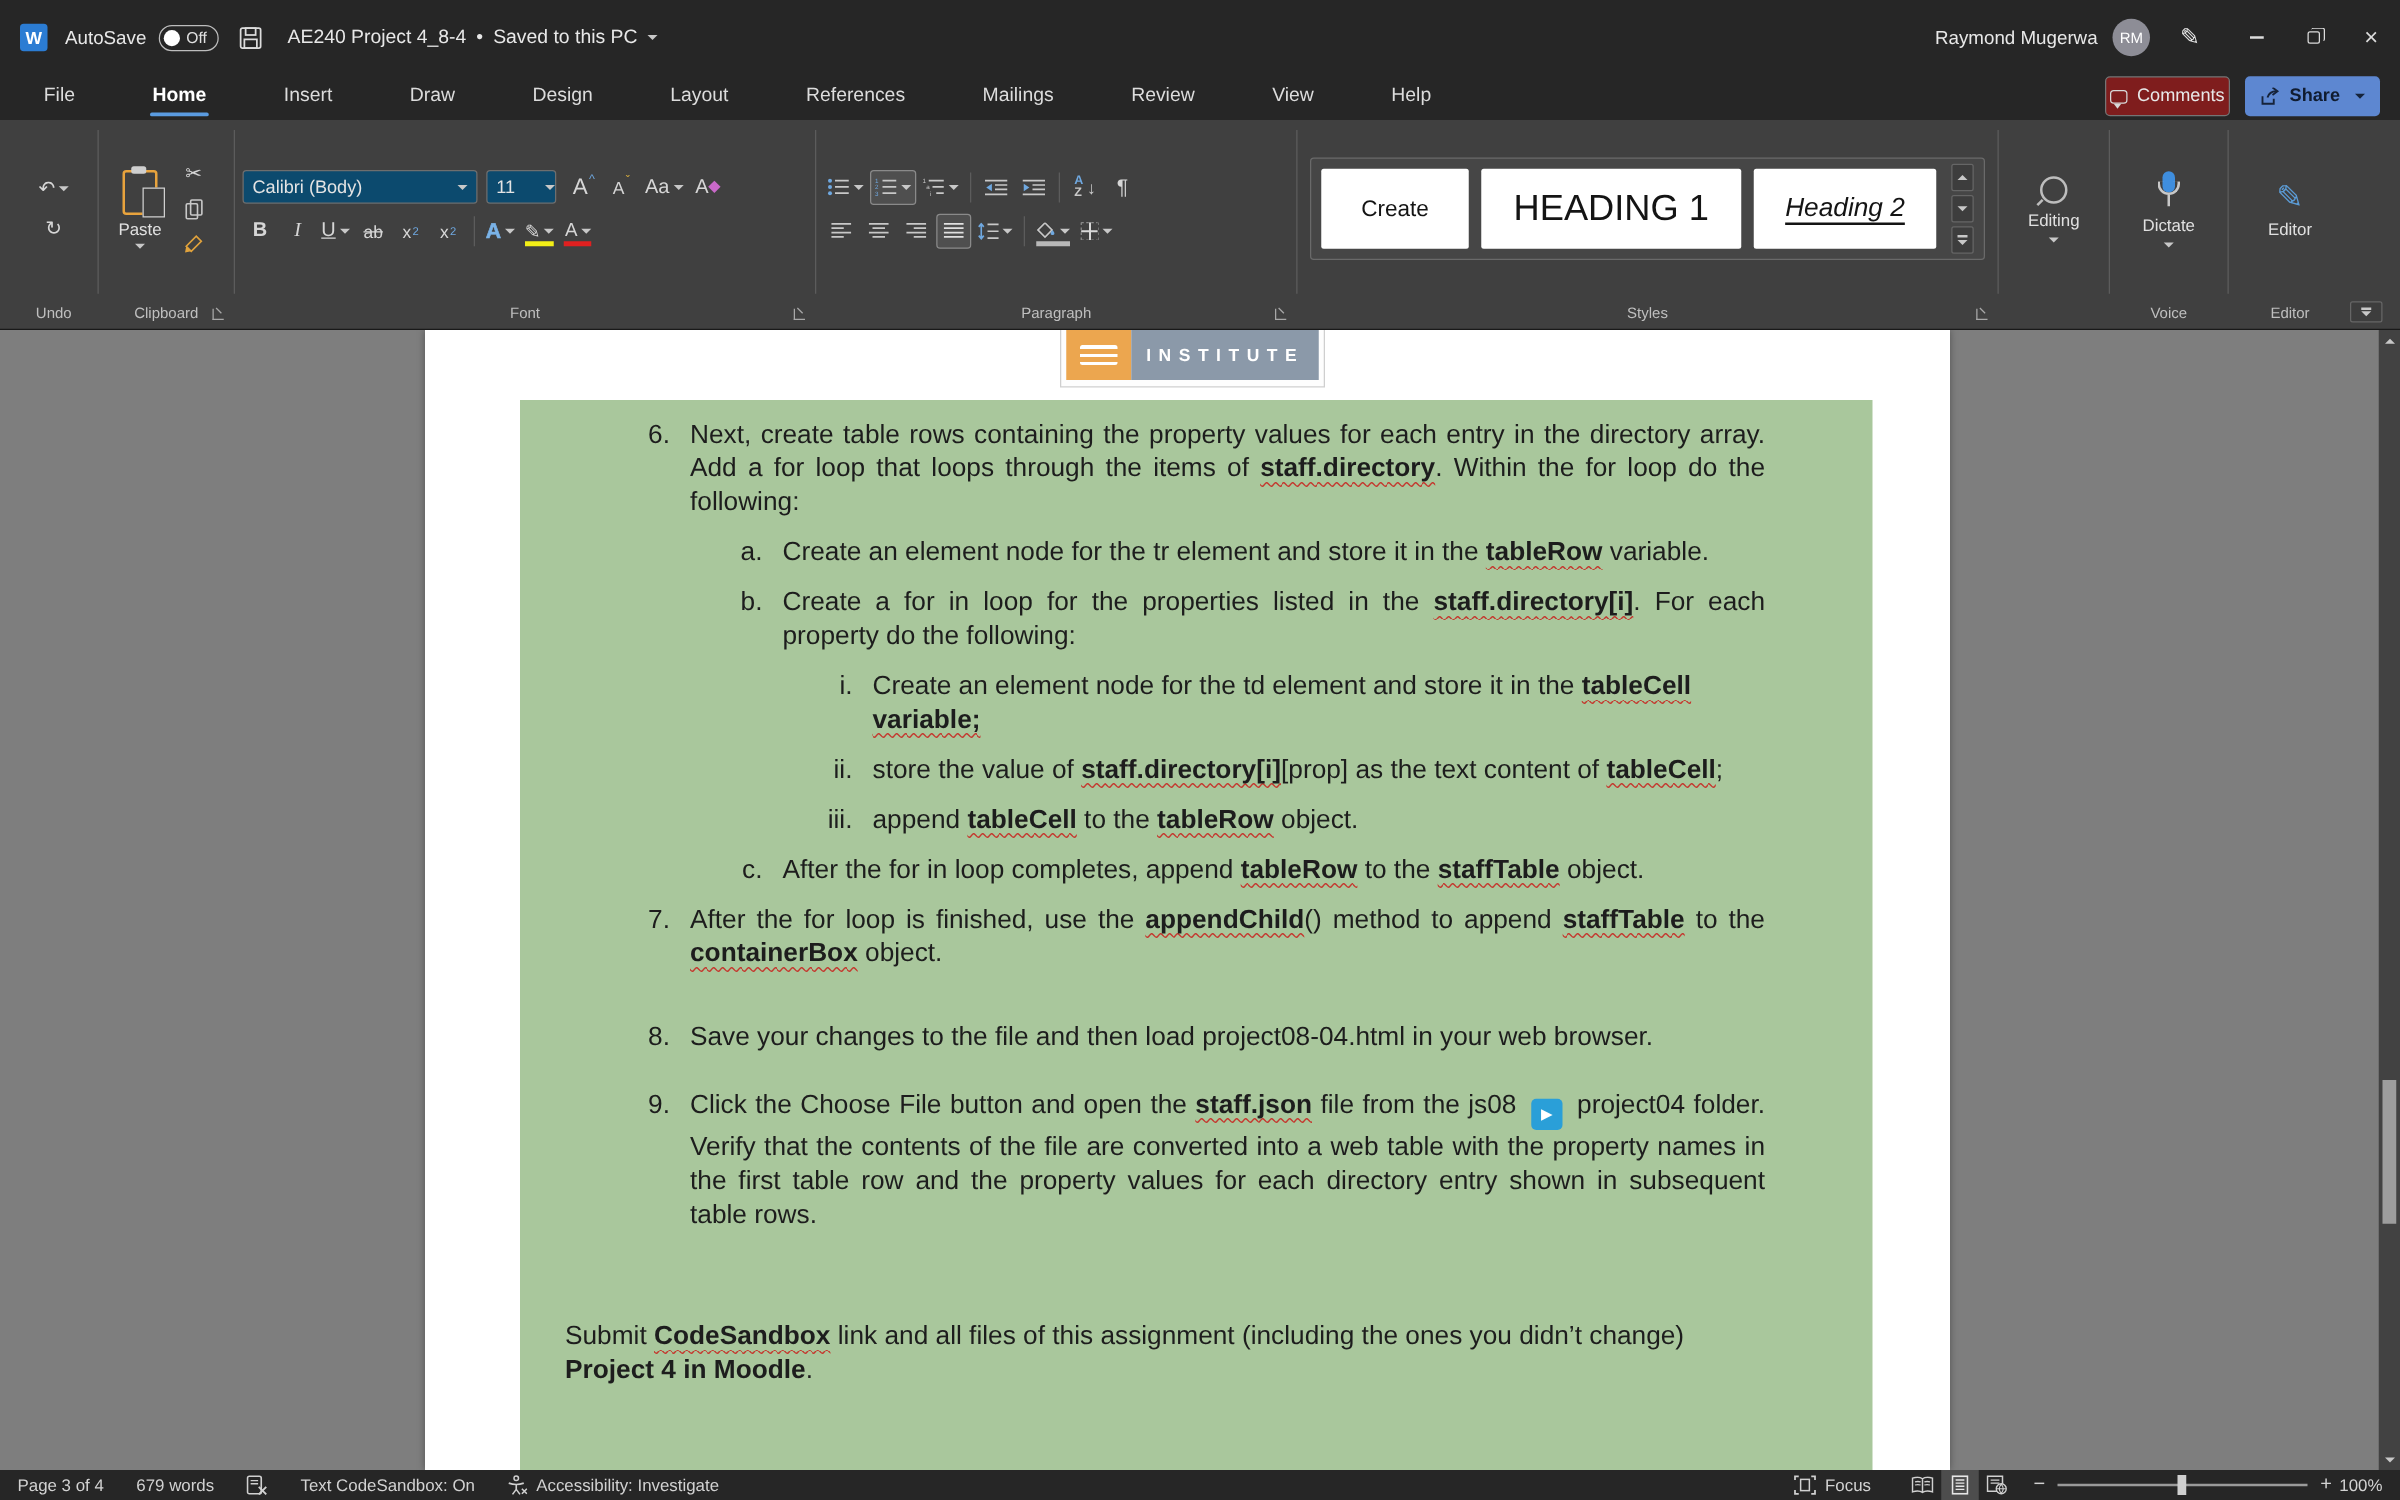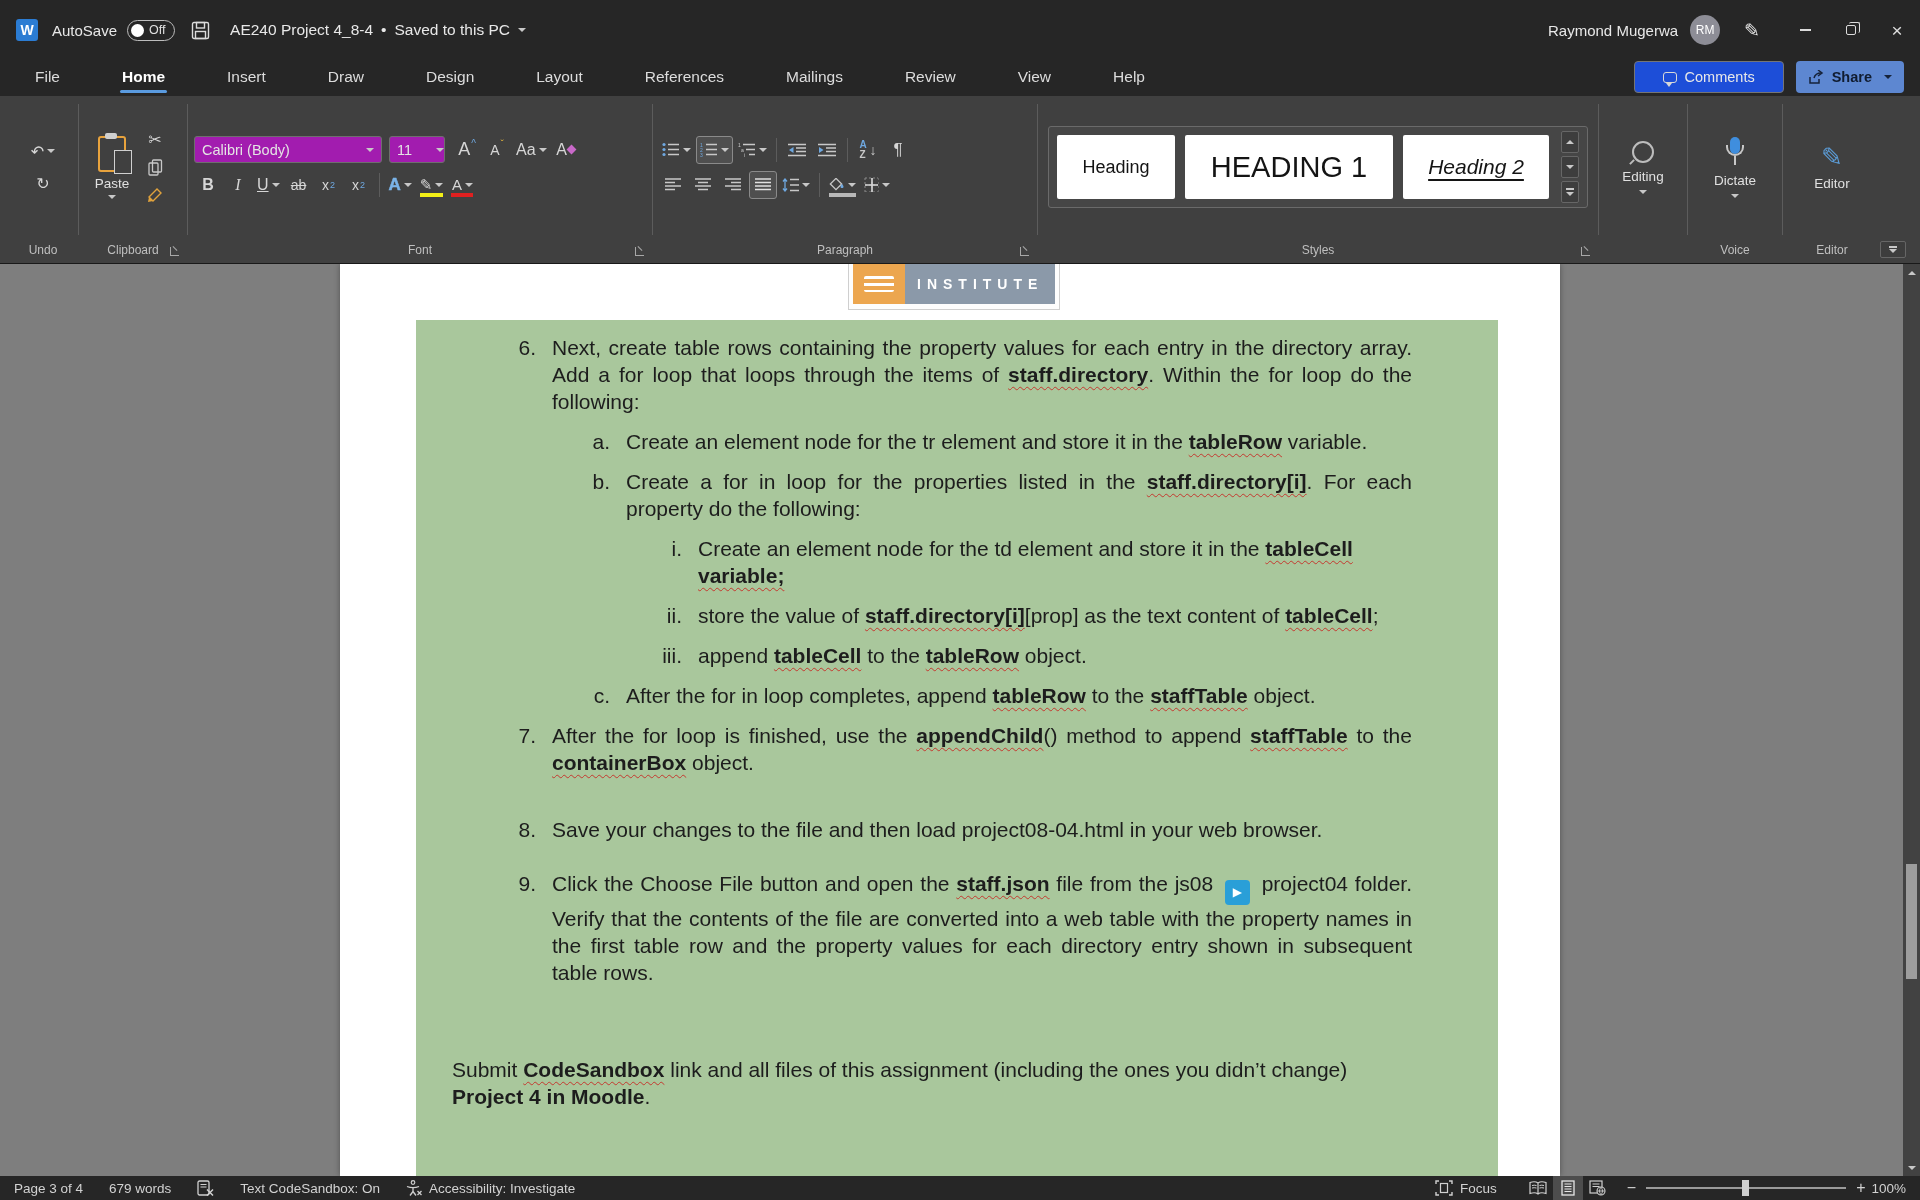--- a/index.html
+++ b/index.html
@@ -46,22 +46,22 @@
   .close-glyph { font-size:19px; line-height:1; }
 
   
   .tabrow { position:relative; height:36px; background:#262626; display:flex;
     align-items:flex-end; padding-left:20px;gap:32px; }
   .tab { font-size:15.5px; color:#dcdcdc; padding:7px 15px 10px; position:relative; }
   .tab.active { color:#fff; font-weight:bold; }
   .tab.active::after { content:""; position:absolute; left:13px; right:13px; bottom:3px;
     height:3px; background:#5a9be0; border-radius:2px; }
   .tabrow-right { position:absolute; right:16px; bottom:3px; display:flex; gap:12px; }
-  .comments-btn { height:32px; background:#1d4ed8; border:1px solid #757575; border-radius:4px;
-    color:#e8e8e8; font-size:14.5px; display:flex; align-items:center; gap:8px; padding:0 28px; }
+  .comments-btn { height:32px; background:#7f1d1d; border:1px solid #757575; border-radius:4px;
+    color:#e8e8e8; font-size:14.5px; display:flex; align-items:center; gap:8px; padding:0 3px; }
   .i-bubble { width:14px; height:11px; border:1.5px solid #d8d8d8; border-radius:3px;
     position:relative; }
   .i-bubble::after { content:""; position:absolute; left:2px; bottom:-5px;
     border-left:3px solid transparent; border-right:3px solid transparent;
     border-top:4px solid #d8d8d8; }
   .share-btn { height:32px; background:#5d87d1; border-radius:4px; color:#101c30;
     font-size:14.5px; font-weight:bold; display:flex; align-items:center; gap:8px;
     padding:0 12px; }
   .share-btn .chev { border-top-color:#16233a; margin-left:4px; }
 
@@ -85,21 +85,21 @@
   .vsep { width:1px; height:24px; background:#5c5c5c; margin:0 4px; }
   .stack { display:flex; flex-direction:column; align-items:center; gap:4px; }
   .paste-big { width:54px; height:128px; border-radius:4px; display:flex; flex-direction:column;
     align-items:center; justify-content:center; gap:4px; color:#e0e0e0; font-size:13.5px; }
   .i-clipboard { width:28px; height:36px; border:2px solid #e8a33d; border-radius:3px;
     position:relative; background:transparent; }
   .i-clipboard::before { content:""; position:absolute; left:5px; top:-5px; width:12px;
     height:6px; background:#cfcfcf; border-radius:2px; }
   .i-clipboard::after { content:""; position:absolute; right:-8px; bottom:-4px; width:16px;
     height:22px; background:#404040; border:1.5px solid #d0d0d0; }
-  .combo { height:27px; background:#a21caf; border:1px solid #6e6e6e; border-radius:3px;
+  .combo { height:27px; background:#0c4a6e; border:1px solid #6e6e6e; border-radius:3px;
     color:#e4e4e4; font-size:14.5px; display:flex; align-items:center;
     justify-content:space-between; padding:0 7px;gap:24px; }
   .accent-under { position:relative; }
   .accent-under .bar { position:absolute; left:3px; right:3px; bottom:2px; height:4px; }
   svg.ric { display:block; }
   .styles-gallery { display:flex; align-items:center; gap:10px; border:1px solid #6a6a6a;
     border-radius:3px; padding:5px 8px; height:82px; background:#464646; }
   .style-card { background:#fff; border-radius:2px; height:64px; display:flex;
     align-items:center; justify-content:center; color:#141414; }
   .style-normal { width:118px; font-size:18px; }
@@ -473,21 +473,21 @@
     <div class="rgroup-label">
         <span>Paragraph</span>
       <span class="launcher"></span>
       </div>
   </div>
   <div class="rdiv"></div>
 
   <div class="rgroup" style="width:548px">
     <div class="rgroup-content" style="justify-content:center">
       <div class="styles-gallery">
-        <div class="style-card style-normal">Heading</div>
+        <div class="style-card style-normal">Create</div>
         <div class="style-card style-h1">HEADING 1</div>
         <div class="style-card style-h2">Heading 2</div>
         <div class="gal-scroll">
           <div class="gal-btn">
               <span class="chev-up"></span>
             </div>
           <div class="gal-btn">
               <span class="chev"></span>
             </div>
           <div class="gal-btn" style="flex-direction:column">

